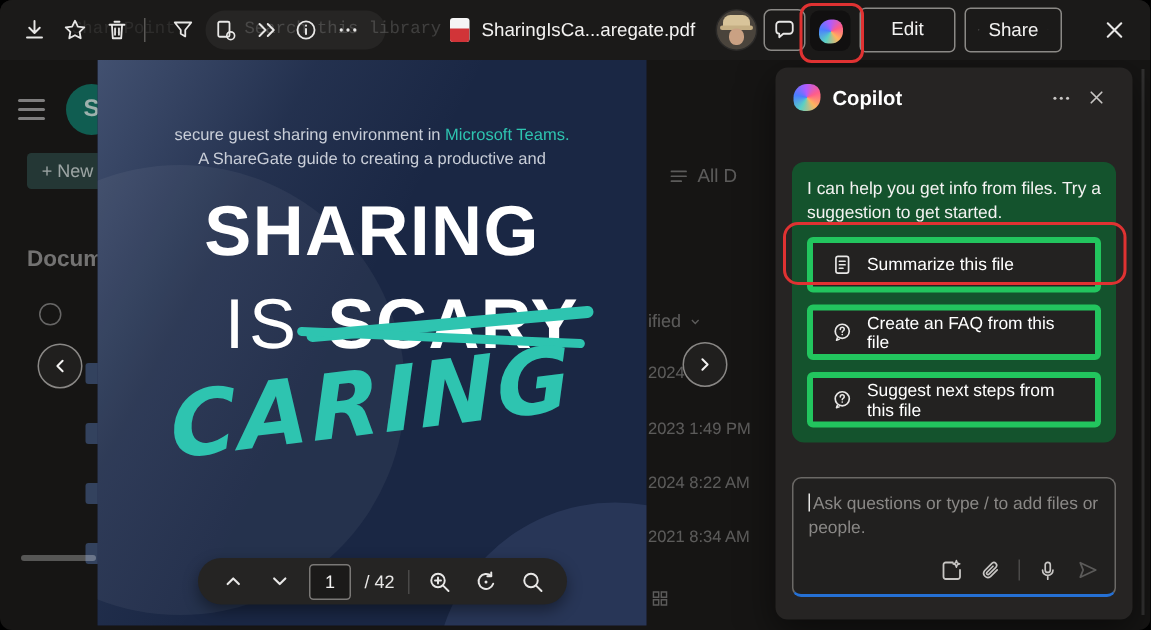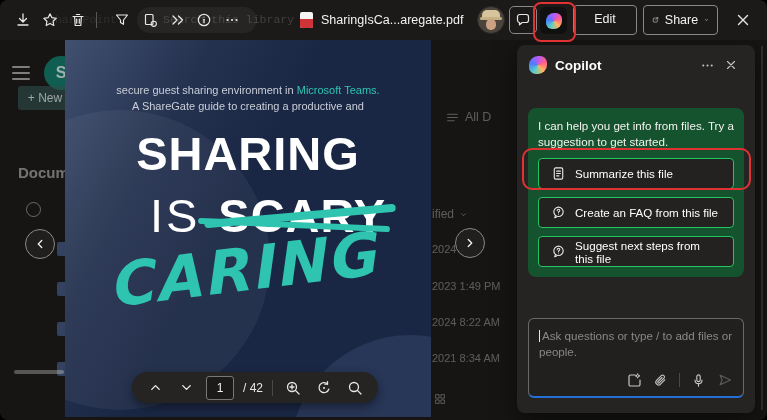--- a/index.html
+++ b/index.html
@@ -30,21 +30,21 @@
            background:conic-gradient(from 210deg,#5ad0c4,#4a7dff,#b05cff,#ff5c8a,#ffb45e,#5ad0c4);}
   .txtbtn{position:absolute;top:5px;height:30px;border:1px solid #8b8986;border-radius:4px;box-sizing:border-box;
           display:flex;align-items:center;gap:6px;padding:0 8px;color:#f3f2f1;font-size:12.5px;cursor:pointer;}
   .txtbtn .bdiv{width:1px;height:16px;background:#6b6966;margin:0 2px;}
   
   .bd{position:absolute;z-index:1;}
   .bd-text{color:rgba(255,255,255,.3);font-size:11px;white-space:nowrap;}
   .hamburger span{display:block;width:18px;height:2px;background:rgba(255,255,255,.45);margin:4px 0;border-radius:1px;}
   .sp-logo{left:44px;top:56px;width:34px;height:34px;border-radius:50%;background:#0e7c6b;opacity:.7;
            display:flex;align-items:center;justify-content:center;color:#d8f3ee;font-weight:700;font-size:16px;}
-  .new-btn{left:18px;top:86px;width:54px;height:24px;background:rgba(46,78,75,.6);border-radius:3px;
+  .new-btn{left:18px;top:102px;width:54px;height:24px;background:rgba(46,78,75,.6);border-radius:3px;
            display:flex;align-items:center;justify-content:center;color:rgba(255,255,255,.55);font-size:12px;}
   .doc-head{left:18px;top:164px;font-size:15px;font-weight:700;color:rgba(255,255,255,.4);}
   .sel-circle{left:26px;top:202px;width:15px;height:15px;border:1.5px solid rgba(255,255,255,.35);border-radius:50%;box-sizing:border-box;}
   .file-chip{left:57px;width:14px;height:14px;border-radius:2px;background:rgba(95,135,205,.4);}
   .hscroll{left:14px;top:370px;width:50px;height:4px;border-radius:2px;background:rgba(255,255,255,.28);}
   
   .slide{position:absolute;left:65px;top:40px;width:366px;height:377px;background:#1a2744;overflow:hidden;z-index:10;}
   .slide::before{content:"";position:absolute;inset:0;
      background:linear-gradient(118deg,rgba(150,168,205,.32),rgba(150,168,205,.08) 26%,transparent 46%);}
   .blob1{position:absolute;left:-95px;top:70px;width:300px;height:300px;border-radius:50%;background:rgba(255,255,255,.05);}
@@ -76,21 +76,21 @@
   .page-total{font-size:12px;white-space:nowrap;}
   .pdiv{width:1px;height:16px;background:#4a4948;}
   
   .panel{position:absolute;left:517px;top:45px;width:238px;height:368px;background:#262423;border-radius:8px;
          z-index:30;box-shadow:0 8px 24px rgba(0,0,0,.5);}
   .cp-head{height:40px;display:flex;align-items:center;padding:0 12px;}
   .cp-title{margin-left:8px;font-weight:700;font-size:13.5px;color:#fff;}
   .cp-hbtn{width:24px;height:24px;display:flex;align-items:center;justify-content:center;color:#c8c6c4;cursor:pointer;}
   .cp-bubble{margin:23px 11px 0;background:#14532d;border-radius:8px;padding:10px;}
   .cp-intro{font-size:11.6px;color:#f3f2f1;line-height:1.35;margin-bottom:9px;}
-  .cp-sug{height:29px;border:1px solid #22c55e;border-radius:4px;background:#232221;display:flex;align-items:center;
+  .cp-sug{height:29px;border:4px solid #22c55e;border-radius:4px;background:#232221;display:flex;align-items:center;
           gap:9px;padding:0 12px;color:#fff;font-size:11.6px;margin-top:8px;cursor:pointer;}
   .cp-sug .sic{color:#e8e7e6;flex:0 0 auto;}
   .cp-input{position:absolute;left:11px;right:11px;top:273px;height:80px;background:#21201f;
             border:1px solid #6b6966;border-bottom:2.5px solid #2570d4;border-radius:6px;box-sizing:border-box;
             padding:9px 10px;cursor:text;}
   .cp-ph{font-size:11.6px;color:#8a8886;line-height:1.4;}
   .caret{display:inline-block;width:1px;height:12px;background:#e8e7e6;vertical-align:-2px;margin-right:2px;}
   .cp-irow{position:absolute;right:10px;bottom:8px;display:flex;align-items:center;gap:11px;color:#c8c6c4;}
   .cp-irow .idiv{width:1px;height:14px;background:#4a4948;}
   .send{color:#5b5a59;}
@@ -363,21 +363,21 @@
     <div class="txtbtn" style="left:573px;width:64px;flex-direction:column;">
       <svg width="13" height="13" viewBox="0 0 16 16">
           <path d="M3 13l.8-3L11 2.8l2.2 2.2L6 12.2zM10 4l2 2" stroke="currentColor" stroke-width="1.2" fill="none" stroke-linejoin="round"></path>
         </svg>
       <span>Edit</span>
       <span class="bdiv"></span>
       <svg width="10" height="10" viewBox="0 0 16 16">
           <path d="M4 6l4 4 4-4" stroke="currentColor" stroke-width="1.6" fill="none" stroke-linecap="round" stroke-linejoin="round"></path>
         </svg>
     </div>
-    <div class="txtbtn" style="left:643px;width:75px;">
+    <div class="txtbtn" style="left:643px;width:65px;">
       <svg width="14" height="14" viewBox="0 0 16 16">
           <path d="M7 3.5H4.5A1.5 1.5 0 003 5v6.5A1.5 1.5 0 004.5 13H11a1.5 1.5 0 001.5-1.5V9" stroke="currentColor" stroke-width="1.2" fill="none" stroke-linecap="round"></path>
           <path d="M9.5 2.5h4V6.5M13.3 2.7L8.2 7.8" stroke="currentColor" stroke-width="1.2" fill="none" stroke-linecap="round" stroke-linejoin="round"></path>
         </svg>
       <span>Share</span>
       <svg width="10" height="10" viewBox="0 0 16 16">
           <path d="M4 6l4 4 4-4" stroke="currentColor" stroke-width="1.6" fill="none" stroke-linecap="round" stroke-linejoin="round"></path>
         </svg>
     </div>
     <div class="ibtn" style="left:729px;">

